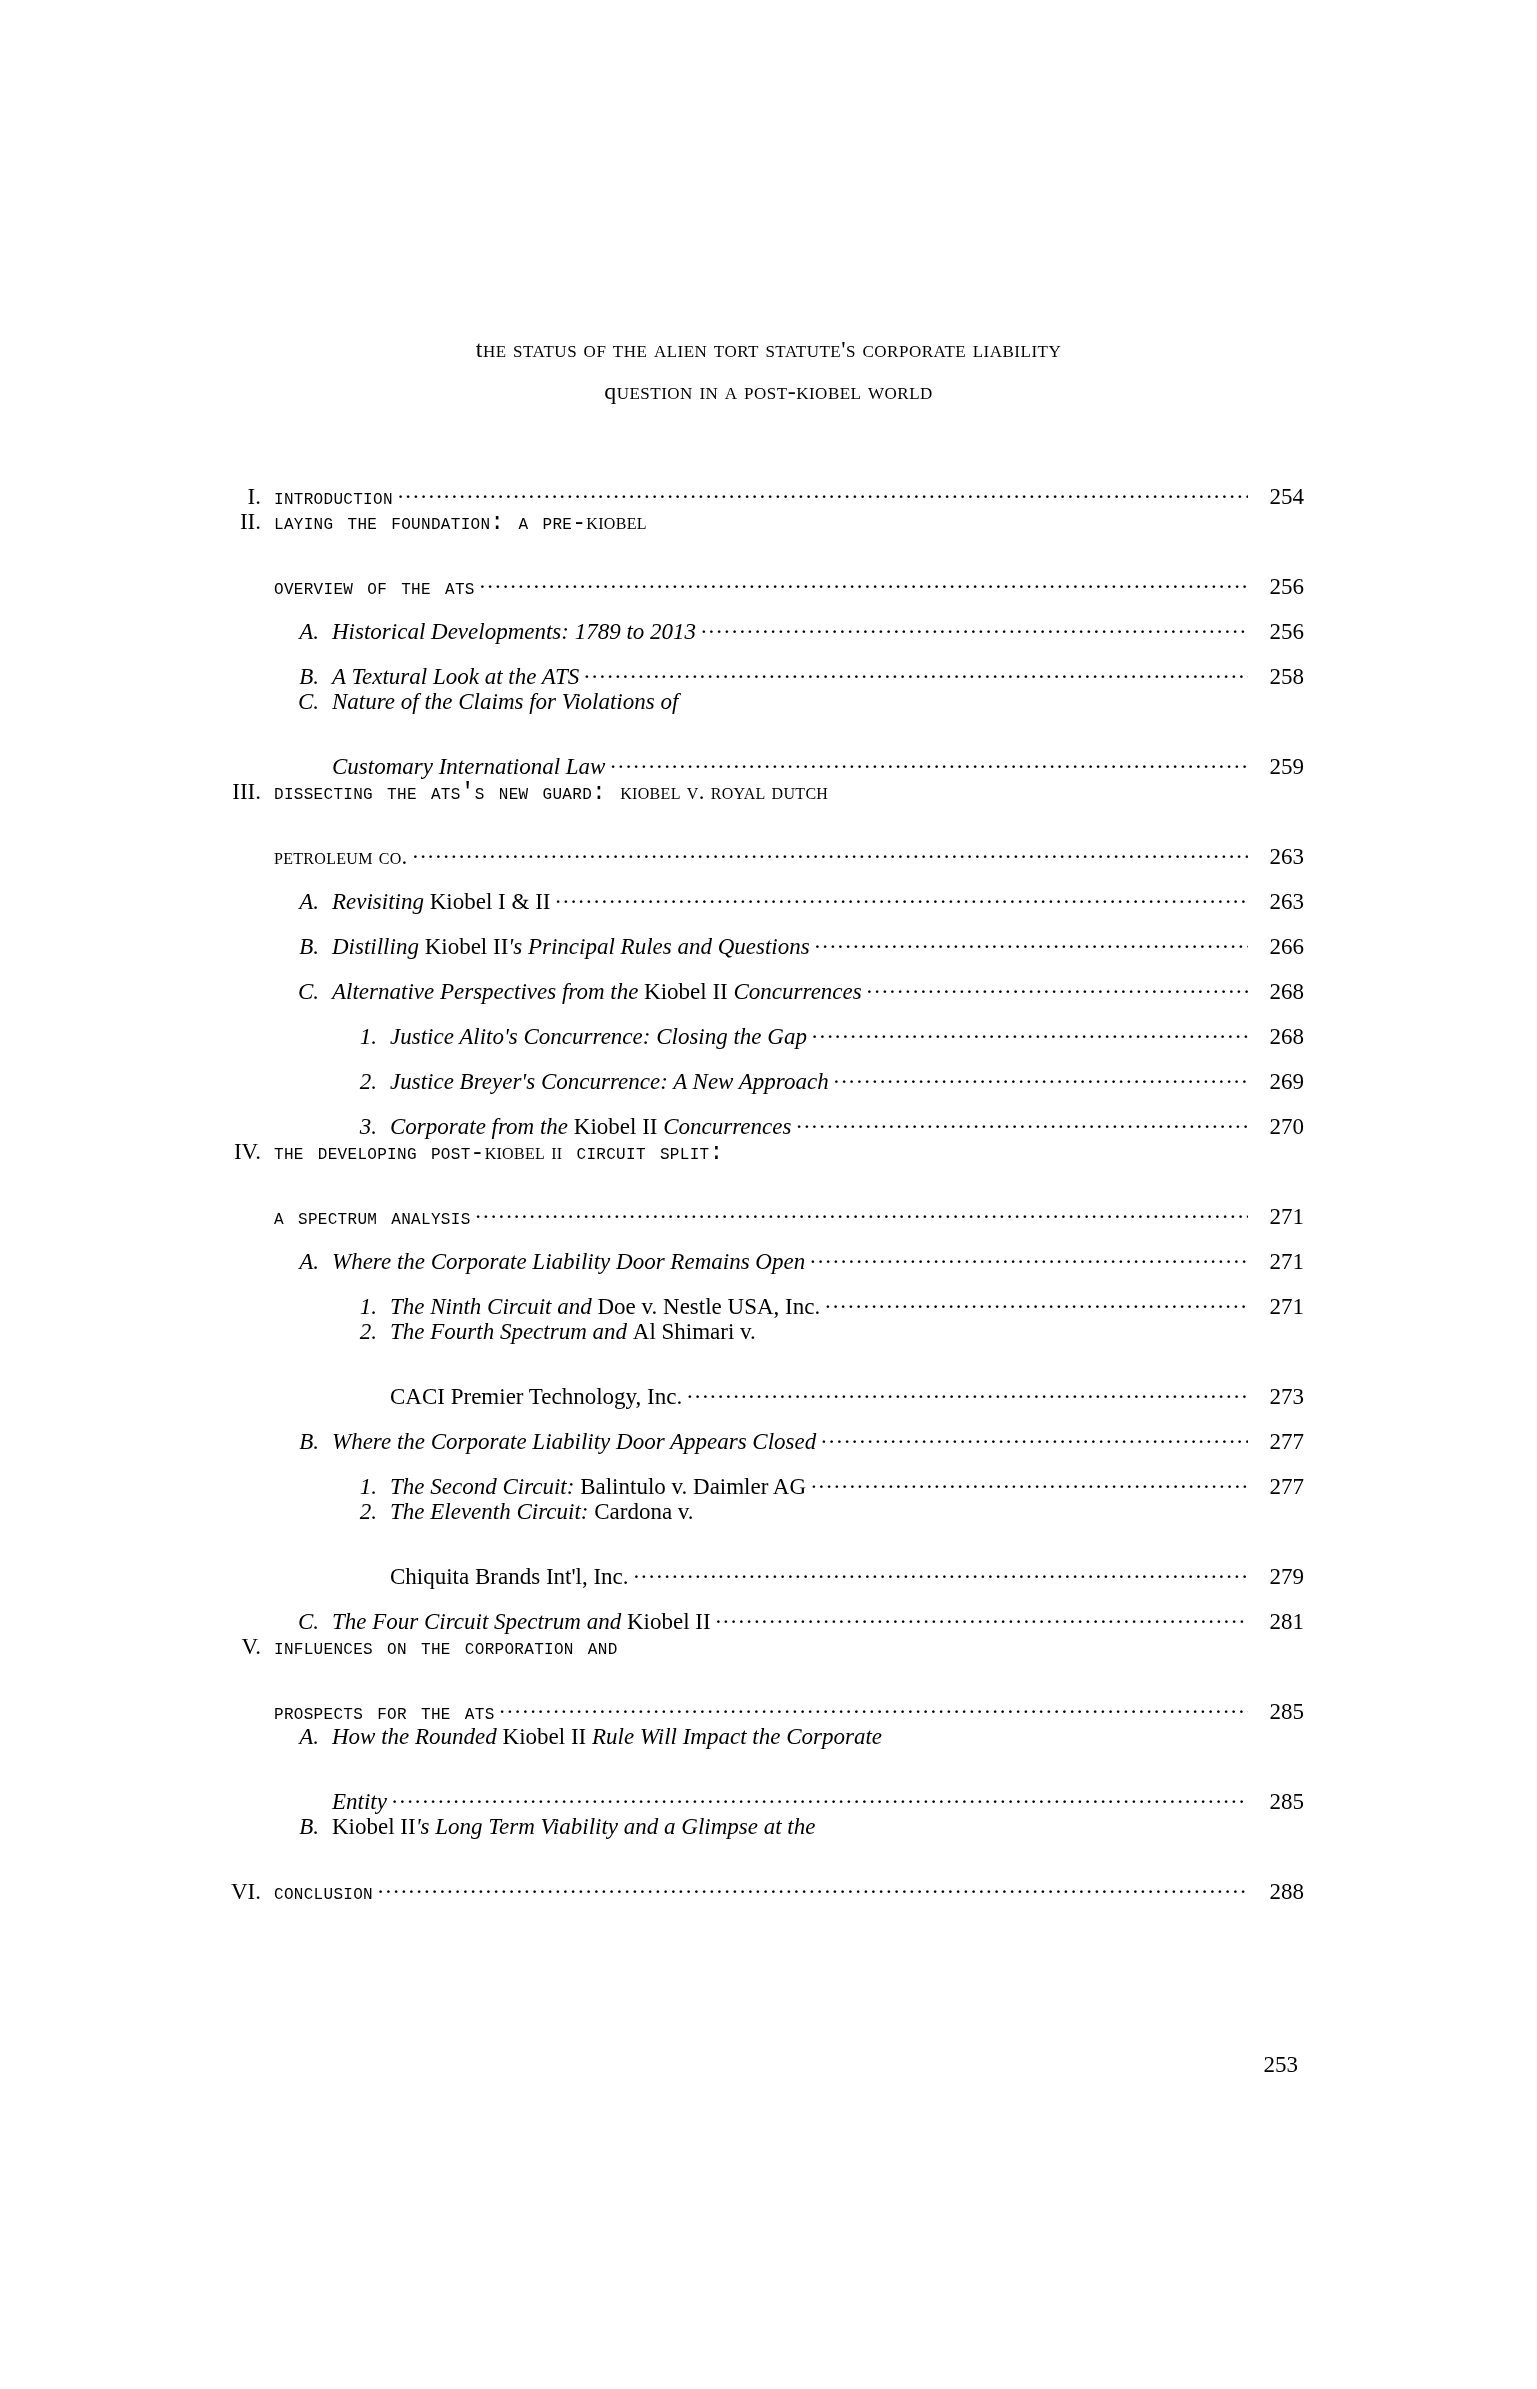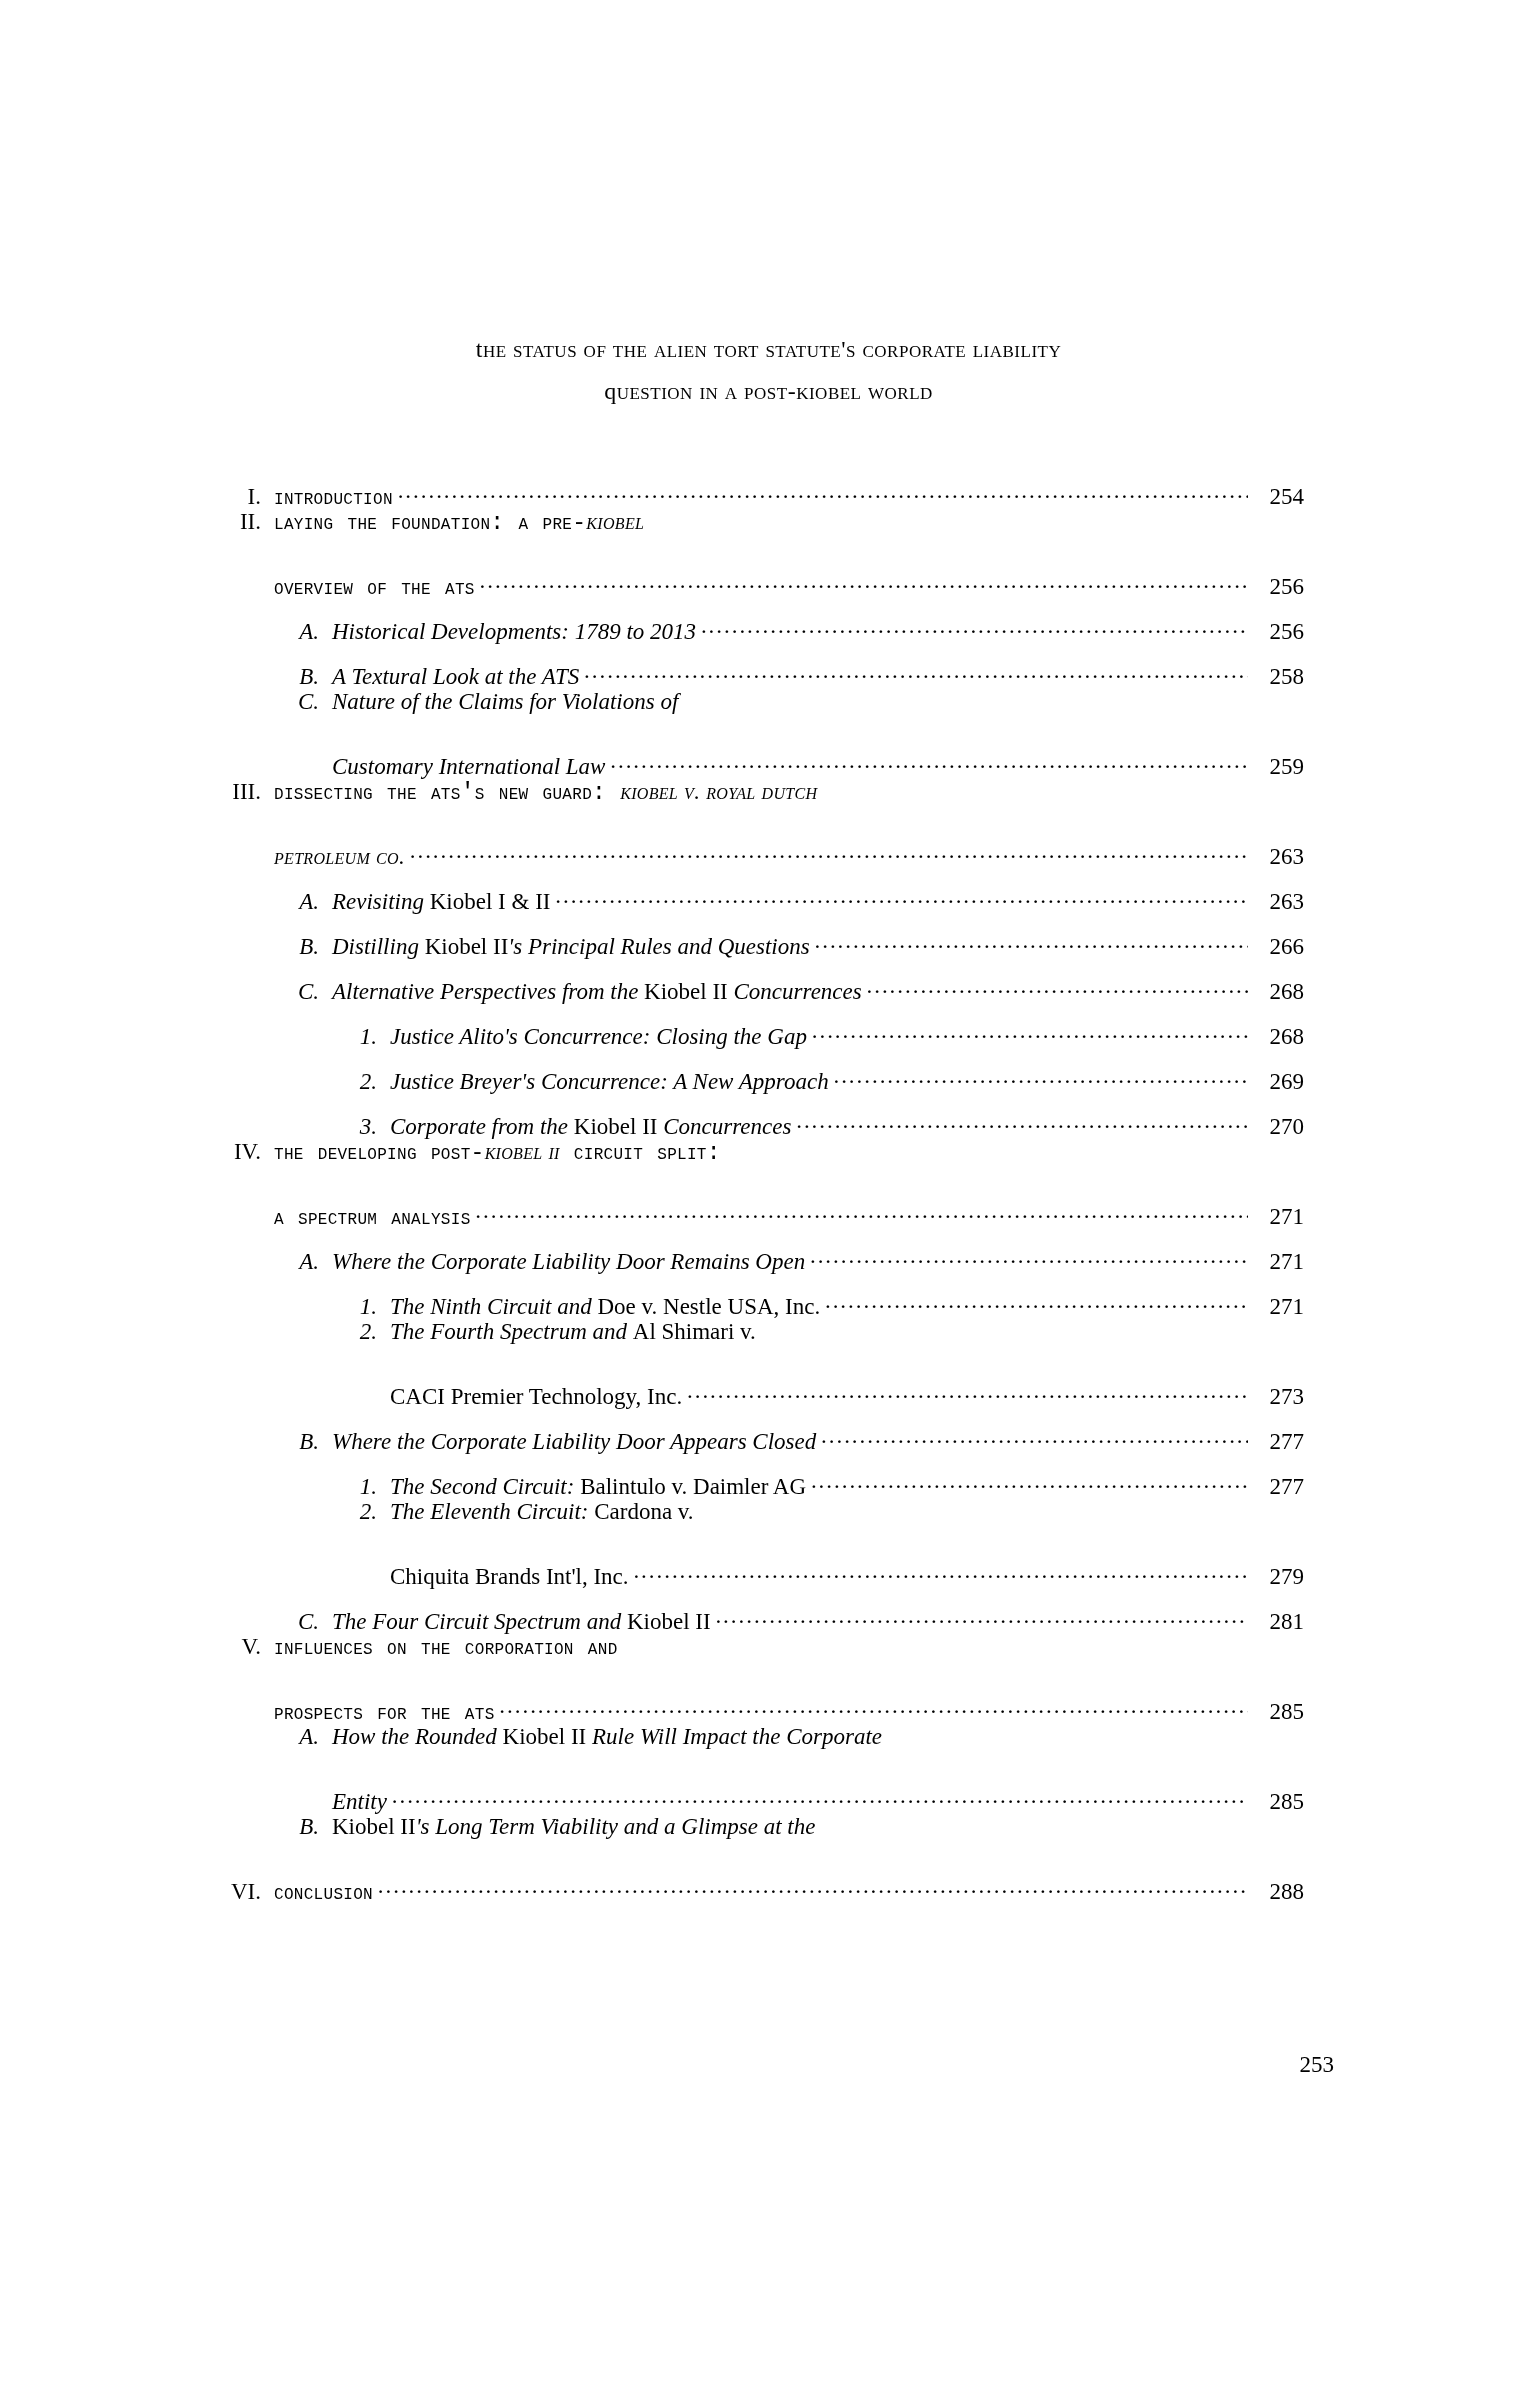--- a/index.html
+++ b/index.html
@@ -85,21 +85,20 @@
   .sc {
     font-variant: small-caps;
     text-transform: lowercase;
     letter-spacing: 0.3px;
     font-family: Liberation Mono, monospace;
   }
   .sc::first-letter { font-variant: normal; }
   .sc-i {
     font-variant: small-caps;
     text-transform: lowercase;
-    font-style: italic;
     letter-spacing: 0.3px;
   }
   .it { font-style: italic; }
   .rom { font-style: normal; }
 
   .leader {
     flex: 1 1 auto;
     overflow: hidden;
     margin: 0 3.2px 0 4.8px;
     position: relative;
@@ -122,26 +121,25 @@
     width: 53px;
     text-align: right;
     font-size: 23px;
     margin-top: 24px;
   }
   .pageno.blank { color: transparent; }
 
   
   .folio {
     position: absolute;
-    left: 12px;
+    left: 0;
     top: 2052px;
     width: 1298px;
     text-align: right;
     font-size: 23px;
-    padding-left: 24px;
   }
 </style>
 </head>
 <body>
 
 <div class="page">
 
   <div class="title-block">
     <div class="title-line">THE STATUS OF THE ALIEN TORT STATUTE'S CORPORATE LIABILITY</div>
     <div class="title-line">QUESTION IN A POST-KIOBEL WORLD</div>

